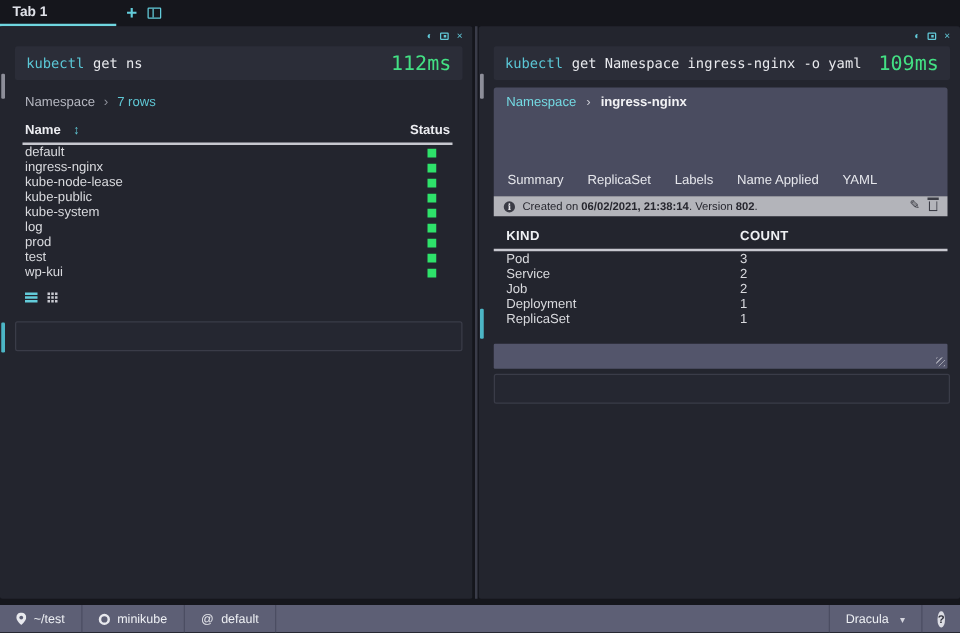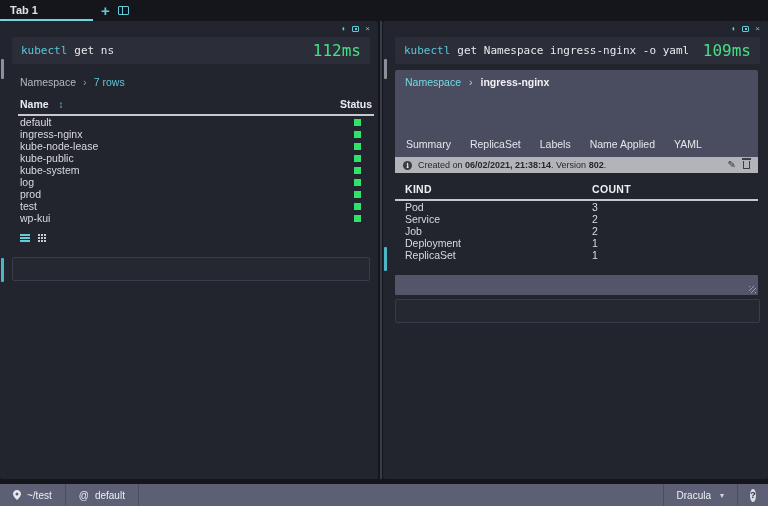--- a/index.html
+++ b/index.html
@@ -42,21 +42,21 @@
   .focus-bar.teal { background:#4cb6c6; }
   .fb-cmd-l { top:38px; height:20px; }
   .fb-inp-l { top:237px; height:24px; }
   .fb-cmd-r { top:38px; height:20px; }
   .fb-inp-r { top:226px; height:24px; }
   
   .crumb-row { margin:12px 8px 0 20px; font-size:10.5px; display:flex; align-items:center; gap:7px; }
   .crumb-kind { color:#b7b9c2; }
   .crumb-sep  { color:#8f919c; font-size:11px; }
   .crumb-link { color:#5fc7d4; cursor:pointer; }
-  .ns-table { margin:10px 4px 0 18px; }
+  .ns-table { margin:10px 16px 0 18px; }
   .ns-head { display:flex; align-items:center; padding:0 2px 4px 2px;
              border-bottom:2px solid #c7c8cf; font-size:10.5px; font-weight:bold; color:#ebecf0; }
   .sort-icon { color:#5fc7d4; font-size:10px; margin-left:10px; cursor:pointer; }
   .ns-head .col-status { margin-left:auto; }
   .ns-row { display:flex; align-items:center; height:12px; padding:0 2px; font-size:10.5px;
             color:#d9dade; cursor:pointer; }
   .ns-row:first-of-type { margin-top:2px; }
   .status-cell { margin-left:auto; width:30px; display:flex; justify-content:center; }
   .sq { width:7px; height:7px; background:#2ee26a; }
   .view-toggles { margin:8px 8px 0 20px; display:flex; align-items:center; gap:8px; height:12px; }
@@ -295,20 +295,24 @@
 
 <div class="statusbar">
   <div class="sb-seg">
     <svg width="8" height="10" viewBox="0 0 8 10">
         <path d="M4 0C1.8 0 0 1.8 0 4c0 2.7 4 6 4 6s4-3.3 4-6C8 1.8 6.2 0 4 0z" fill="#e8e9ee"></path>
         <circle cx="4" cy="4" r="1.5" fill="#5d5f75"></circle>
       </svg>
     <span>~/test</span>
   </div>
   <div class="sb-seg">
+    <span class="ctx-icon"></span>
+    <span>minikube</span>
+  </div>
+  <div class="sb-seg">
     <span class="at-icon">@</span>
     <span>default</span>
   </div>
   <div class="sb-spacer"></div>
   <div class="sb-seg sb-theme">
     <span>Dracula</span>
     <span class="sb-caret">▾</span>
   </div>
   <div class="sb-seg sb-help">
     <span class="help-circle">?</span>

